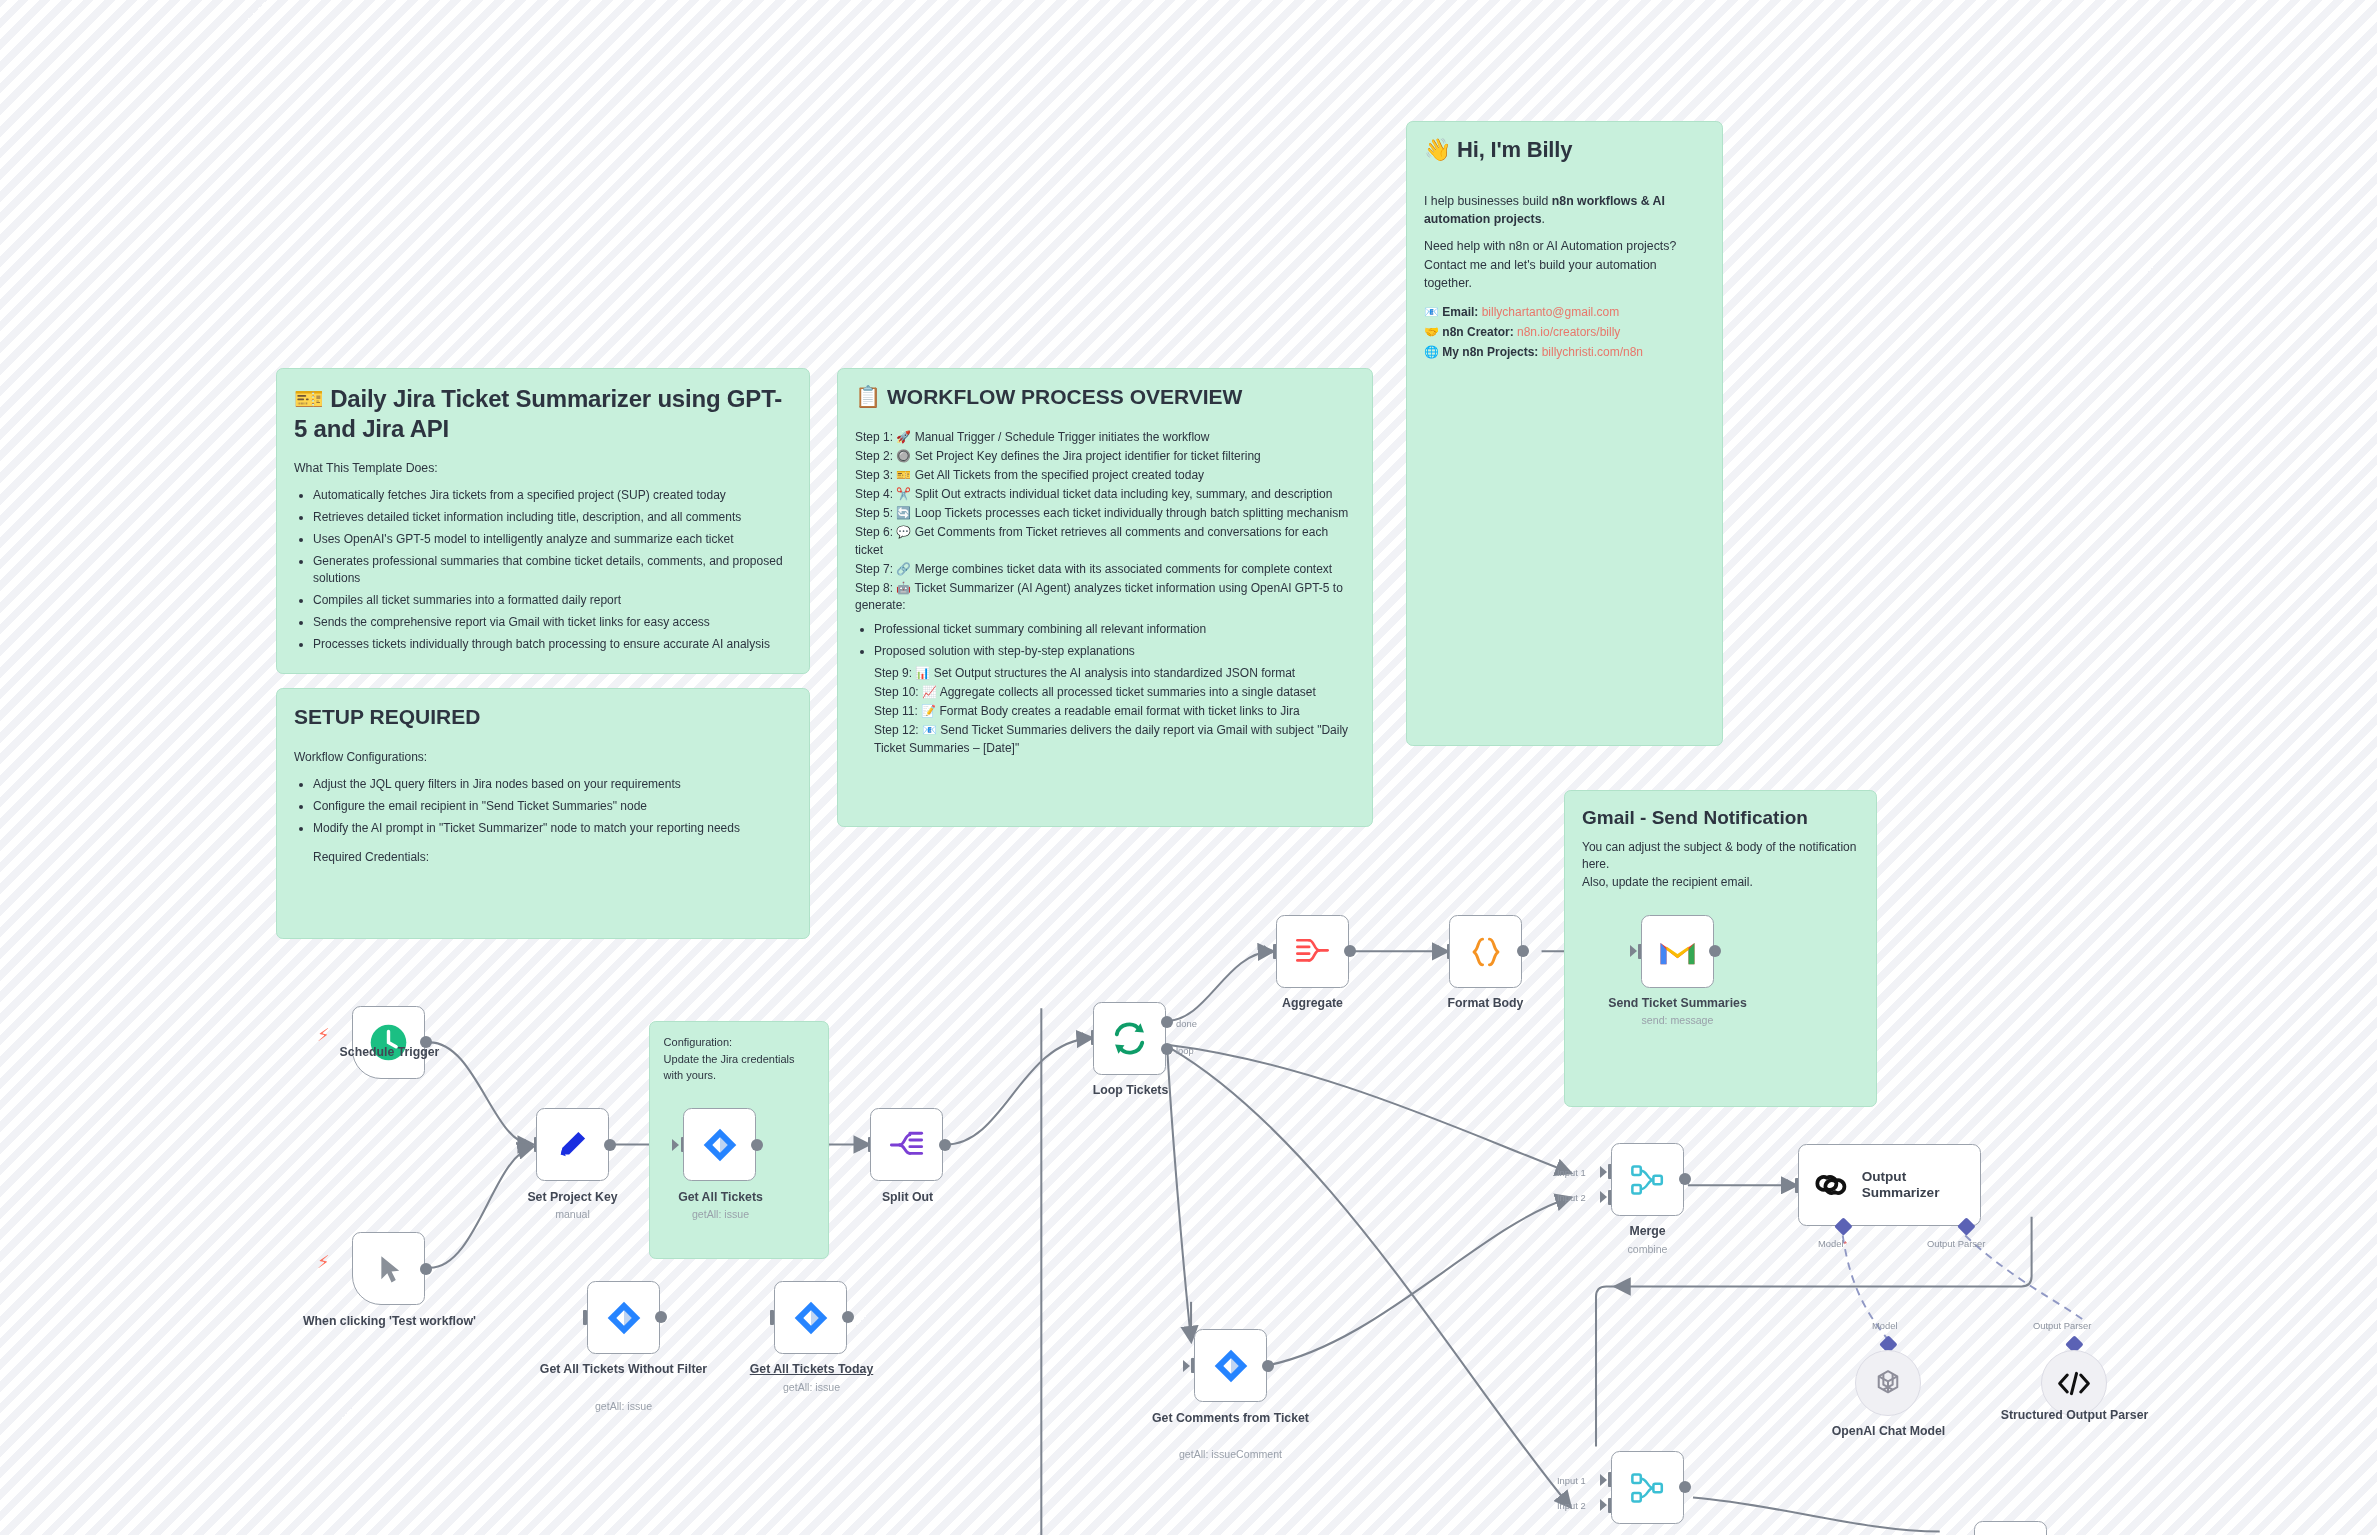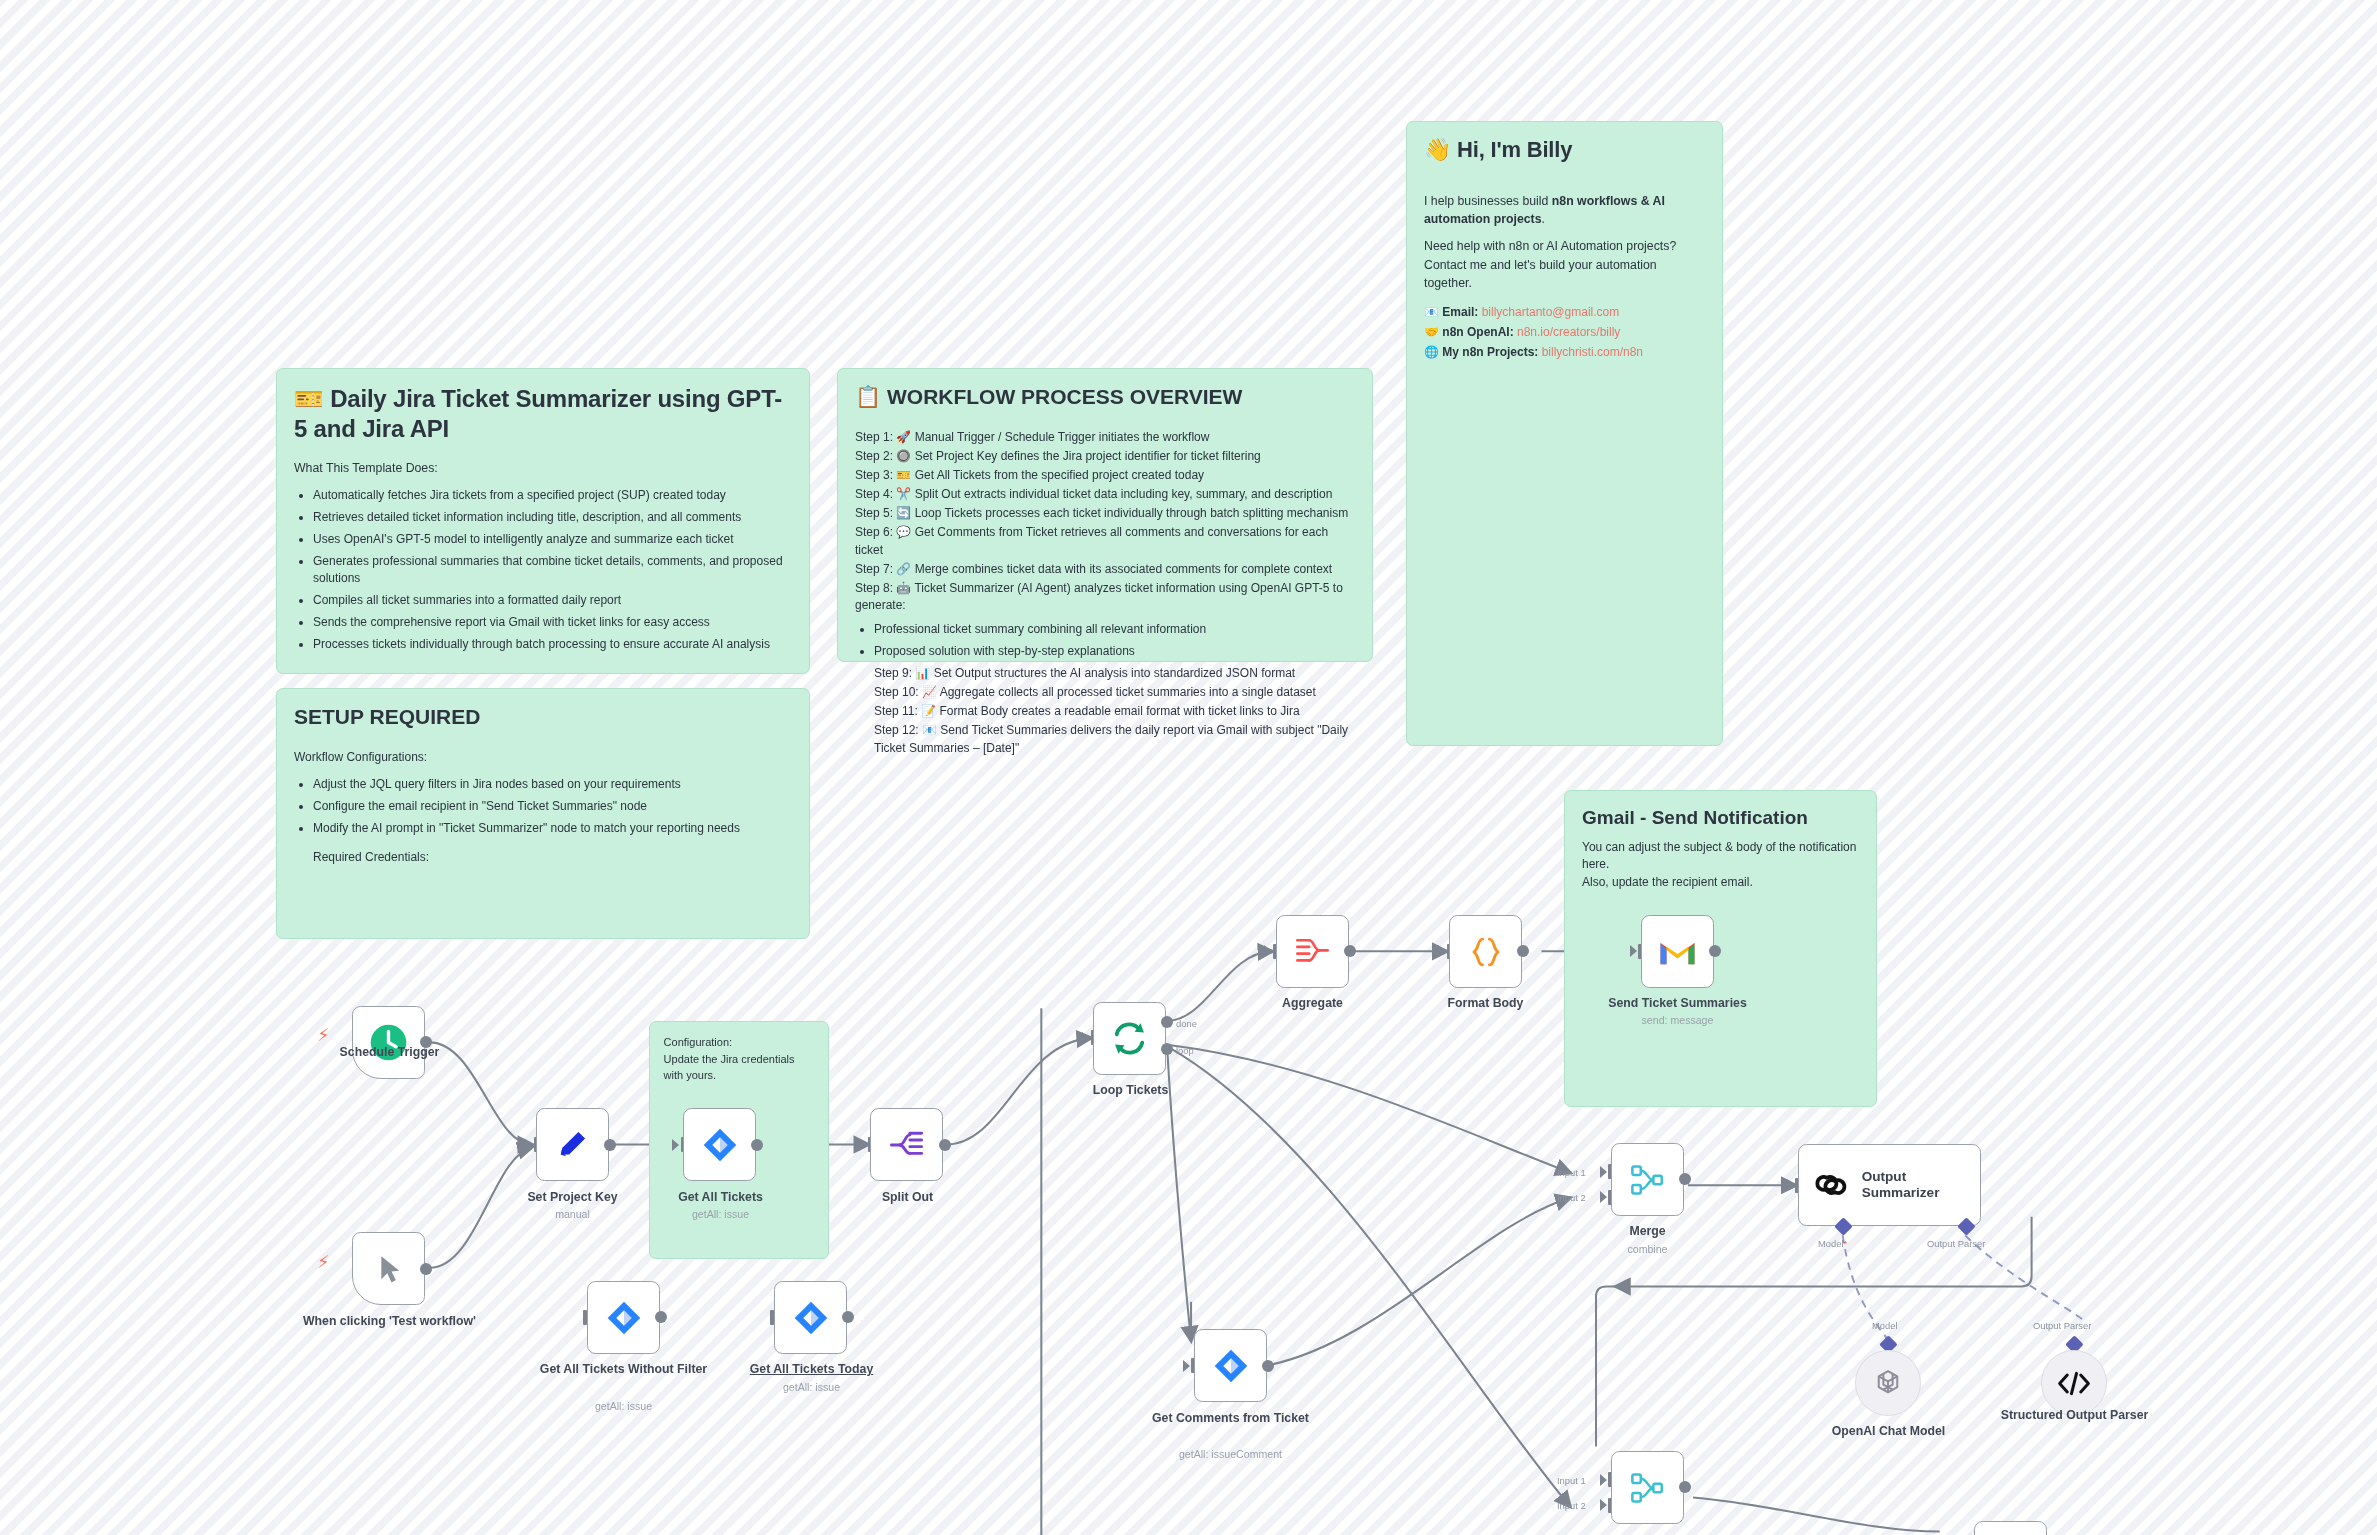--- a/index.html
+++ b/index.html
@@ -196,21 +196,21 @@
     <h2>SETUP REQUIRED</h2>
     <p class="small">Workflow Configurations:</p>
     <ul>
       <li>Adjust the JQL query filters in Jira nodes based on your requirements</li>
       <li>Configure the email recipient in "Send Ticket Summaries" node</li>
       <li>Modify the AI prompt in "Ticket Summarizer" node to match your reporting needs</li>
     </ul>
     <p class="small" style="margin:12px 0 3.4px 19px;">Required Credentials:</p>
   </div>
 
-  <div class="sticky" style="left:837px; top:368px; width:536px; height:294px;">
+  <div class="sticky" style="left:837px; top:368px; width:536px; height:459px;">
     <h2>📋 WORKFLOW PROCESS OVERVIEW</h2>
     <div class="steps">
       <div>Step 1: 🚀 Manual Trigger / Schedule Trigger initiates the workflow</div>
       <div>Step 2: 🔘 Set Project Key defines the Jira project identifier for ticket filtering</div>
       <div>Step 3: 🎫 Get All Tickets from the specified project created today</div>
       <div>Step 4: ✂️ Split Out extracts individual ticket data including key, summary, and description</div>
       <div>Step 5: 🔄 Loop Tickets processes each ticket individually through batch splitting mechanism</div>
       <div>Step 6: 💬 Get Comments from Ticket retrieves all comments and conversations for each ticket</div>
       <div>Step 7: 🔗 Merge combines ticket data with its associated comments for complete context</div>
       <div>Step 8: 🤖 Ticket Summarizer (AI Agent) analyzes ticket information using OpenAI GPT-5 to generate:</div>
@@ -231,21 +231,21 @@
     <h1 style="font-size:22px; margin-bottom:29px;">👋 Hi, I'm Billy</h1>
     <p class="lead"><span>I help businesses build </span><b>n8n workflows &amp; AI automation projects</b><span>.</span></p>
     <p class="lead" style="margin-bottom:1.7px;">Need help with n8n or AI Automation projects?</p>
     <p class="lead">Contact me and let's build your automation together.</p>
 
     <div class="contact">
       <div><span class="emoji">📧</span>
         <b>Email:</b>
         <span class="link">billychartanto@gmail.com</span></div>
       <div><span class="emoji">🤝</span>
-        <b>n8n OpenAI:</b>
+        <b>n8n Creator:</b>
         <span class="link">n8n.io/creators/billy</span></div>
       <div><span class="emoji">🌐</span>
         <b>My n8n Projects:</b>
         <span class="link">billychristi.com/n8n</span></div>
     </div>
 
   </div>
 
   <div class="sticky" style="left:1564px; top:790px; width:313px; height:317px;">
     <h3>Gmail - Send Notification</h3>

